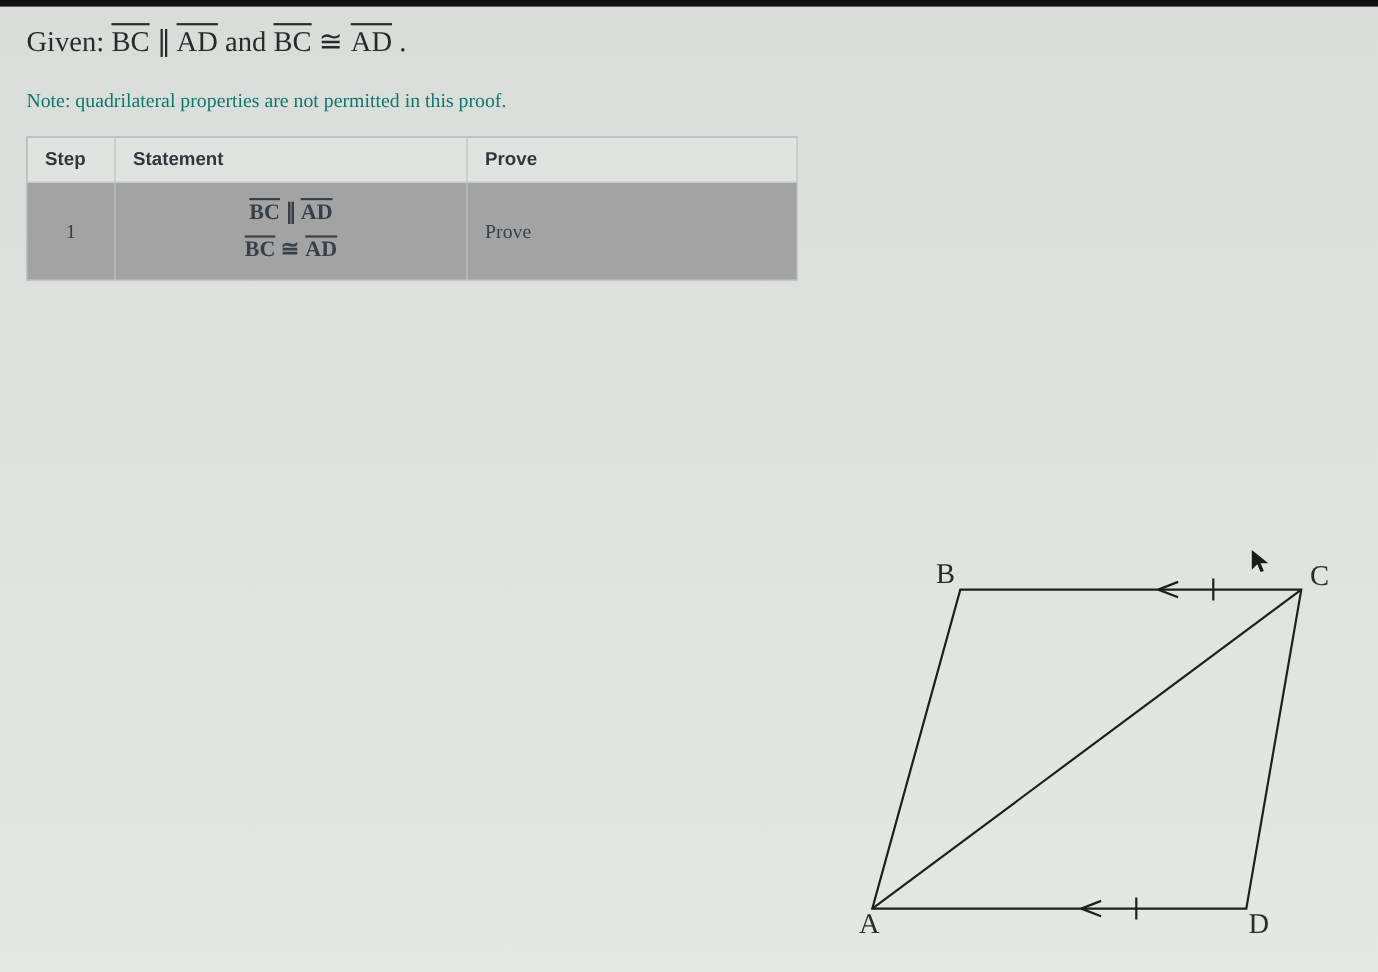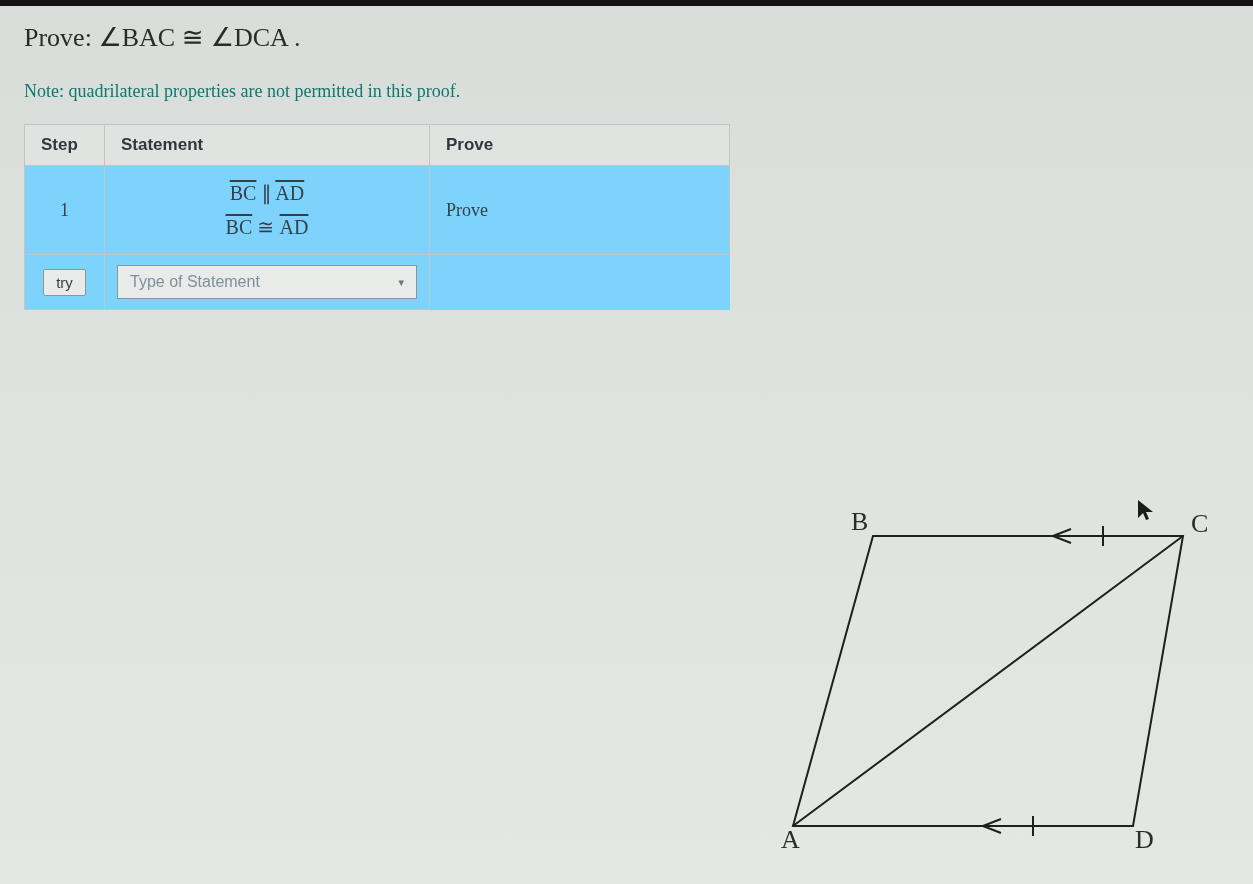--- a/index.html
+++ b/index.html
@@ -14,41 +14,41 @@
   }
   .topbar { position:absolute; left:0; right:0; top:0; height:6px; background:#111;}
   .content { padding: 22px 24px 0 24px; }
   .given, .prove { font-size: 26px; color:#2a2a2a; margin-bottom: 28px; }
   .overline { text-decoration: overline; text-decoration-thickness:1.5px;}
   .congr { font-family: Arial, sans-serif;}
   .note { font-size: 18px; color:#0f766e; margin: 6px 0 22px 0;}
   
   .proof {
     border-collapse: collapse;
-    background: #7dd3fc;
+    background: #a3a3a3;
     font-size: 18px;
     color:#374049;
   }
   .proof th, .proof td {
     border: 1px solid #bfc6c9;
     padding: 10px 16px;
     text-align: left;
     vertical-align: middle;
   }
   .proof th {
     font-family: Arial, sans-serif;
     font-size: 17px;
     font-weight:bold;
     color:#30373d;
     background:#e0e4e0;
   }
   .col-step { width: 80px; text-align:center;}
   .col-stmt { width: 320px; text-align:center;}
   .col-reason { width: 300px;}
-  .stmt-inner { text-align:center; font-size:20px; line-height:1.7;}
+  .stmt-inner { text-align:center; font-size:20px; line-height:1.7;font-weight:bold;}
   .try-row td { padding:10px 12px;}
   .try-btn {
     display:inline-block;
     border:1px solid #8e9498;
     background:#e8ebe8;
     padding:4px 12px;
     font-family: Arial, sans-serif;
     font-size:15px;
     color:#3a3f44;
     border-radius:2px;
@@ -84,28 +84,32 @@
     color:#222;
   }
 </style>
 </head>
 <body>
 
 <div class="topbar"></div>
 
 <div class="content">
 
-
-  <div class="prove">
-    <span>Prove: </span>
-    <span>∠BAC</span>
+  <div class="given">
+    <span>Given: </span>
+    <span class="overline">BC</span>
+    <span> ∥ </span>
+    <span class="overline">AD</span>
+    <span> and </span>
+    <span class="overline">BC</span>
     <span class="congr"> ≅ </span>
-    <span>∠DCA</span>
+    <span class="overline">AD</span>
     <span>.</span>
   </div>
+
 
   <div class="note">Note: quadrilateral properties are not permitted in this proof.</div>
 
   <table class="proof">
     <thead>
       <tr>
         <th class="col-step">Step</th>
         <th class="col-stmt">Statement</th>
         <th class="col-reason">Prove</th>
       </tr>
@@ -121,32 +125,20 @@
               <span class="overline">AD</span>
             </div>
             <div>
               <span class="overline">BC</span>
               <span class="congr"> ≅ </span>
               <span class="overline">AD</span>
             </div>
           </div>
         </td>
         <td class="col-reason">Prove</td>
-      </tr>
-      <tr class="try-row">
-        <td class="col-step" style="text-align:center;">
-          <span class="try-btn">try</span>
-        </td>
-        <td class="col-stmt">
-          <div class="stmt-select">
-            <span>Type of Statement</span>
-            <span class="caret">▾</span>
-          </div>
-        </td>
-        <td class="col-reason" style="border-left:1px solid #bfc6c9;border-top:1px solid #bfc6c9;border-right:none;border-bottom:none;background:transparent;"></td>
       </tr>
     </tbody>
   </table>
 </div>
 
 <svg class="cursor-icon" viewBox="0 0 24 24">
   <path d="M3 2 L3 20 L8 15 L11 22 L14 21 L11 14 L18 14 Z" fill="#1b1b1b"></path>
 </svg>
 
 <svg class="diagram" viewBox="0 0 460 360">

